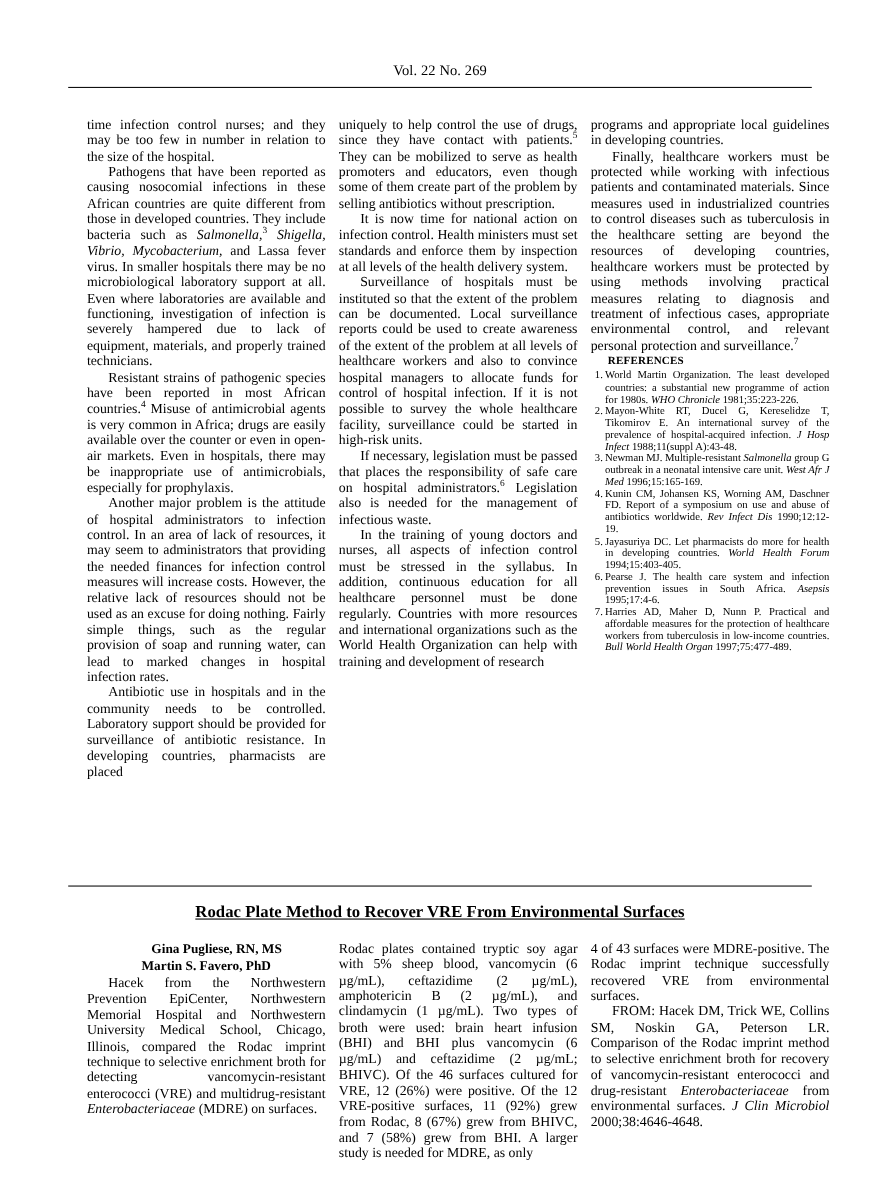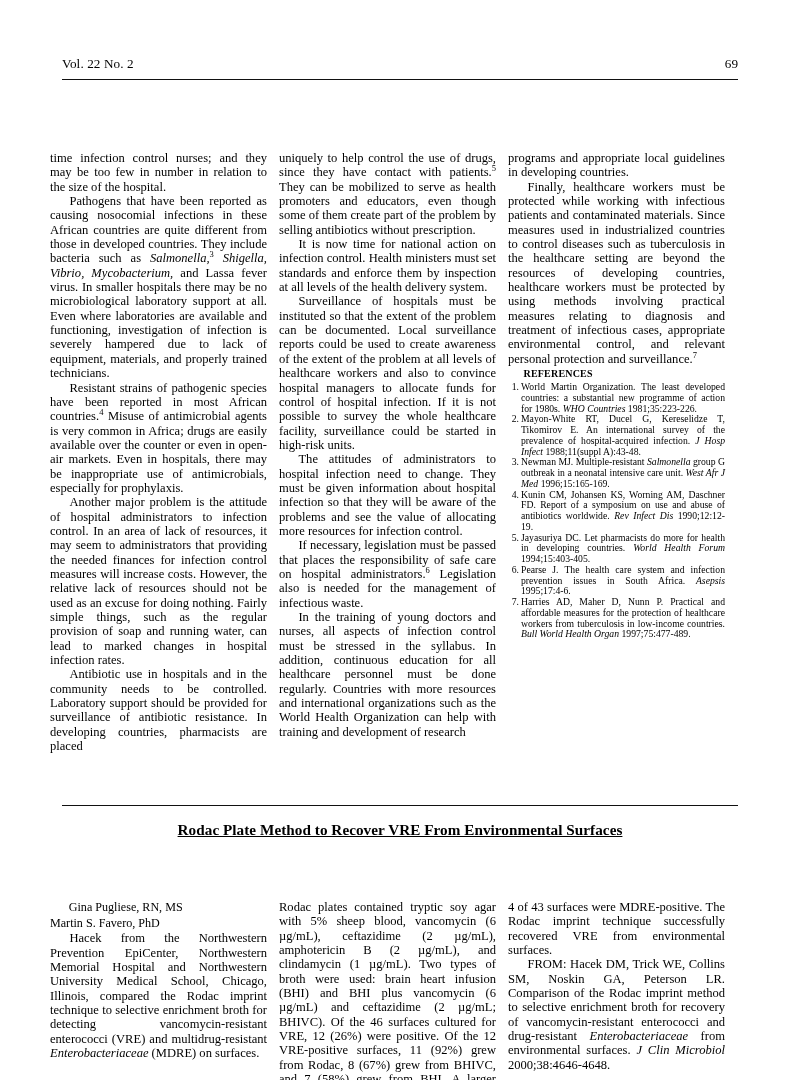--- a/index.html
+++ b/index.html
@@ -28,21 +28,21 @@
   .running-head {
     position: absolute;
     left: 62px;
     top: 56px;
     width: 676px;
     height: 22px;
   }
   .rh-row {
     display: flex;
     align-items: baseline;
-    justify-content: space-between;
+    justify-content: center;
     font-size: 13.2px;
     line-height: 16px;
   }
   .rh-left { white-space: nowrap; letter-spacing: .1px; }
   .rh-center {
     flex: 1;
     text-align: center;
     font-variant: small-caps;
     font-size: 13.6px;
     letter-spacing: .45px;
@@ -54,25 +54,24 @@
     left: 62px;
     top: 79px;
     width: 676px;
     height: 0;
     border-top: 1.4px solid #111;
   }
 
   
   .cols {
     position: absolute;
-    left: 50px;
+    left: 79px;
     width: 676px;
     display: flex;
     gap: 12px;
-    margin-top: 45px;
   }
   .cols.article-one { top: 106px; }
   .col {
     width: 217px;
     font-size: 12.55px;
     line-height: 14.35px;
     text-align: justify;
     text-justify: inter-word;
     -webkit-hyphens: none;
     hyphens: none;
@@ -148,22 +147,22 @@
     width: 676px;
     text-align: center;
     font-size: 15.2px;
     font-weight: bold;
     line-height: 20px;
     letter-spacing: .05px;
     text-decoration: underline;
   }
   .cols.article-two { top: 855px; }
   .byline {
-    text-align: left;
-    font-weight: normal;
+    text-align: center;
+    font-weight: bold;
     font-size: 12.1px;
     line-height: 15.6px;
     text-indent: 0;
     margin: 0 0 20px 0;
   }
 </style>
 </head>
 <body>
 
 <div class="page">
@@ -183,32 +182,31 @@
       <p><span>Pathogens that have been reported as causing nosocomial infections in these African countries are quite different from those in developed countries. They include bacteria such as </span><i>Salmonella,</i><sup>3</sup><i> Shigella, Vibrio, Mycobacterium,</i><span> and Lassa fever virus. In smaller hospitals there may be no microbiological laboratory support at all. Even where laboratories are available and functioning, investigation of infection is severely hampered due to lack of equipment, materials, and properly trained technicians.</span></p>
       <p><span>Resistant strains of pathogenic species have been reported in most African countries.</span><sup>4</sup><span> Misuse of antimicrobial agents is very common in Africa; drugs are easily available over the counter or even in open-air markets. Even in hospitals, there may be inappropriate use of antimicrobials, especially for prophylaxis.</span></p>
       <p>Another major problem is the attitude of hospital administrators to infection control. In an area of lack of resources, it may seem to administrators that providing the needed finances for infection control measures will increase costs. However, the relative lack of resources should not be used as an excuse for doing nothing. Fairly simple things, such as the regular provision of soap and running water, can lead to marked changes in hospital infection rates.</p>
       <p>Antibiotic use in hospitals and in the community needs to be controlled. Laboratory support should be provided for surveillance of antibiotic resistance. In developing countries, pharmacists are placed</p>
     </div>
 
     <div class="col">
       <p class="noindent"><span>uniquely to help control the use of drugs, since they have contact with patients.</span><sup>5</sup><span> They can be mobilized to serve as health promoters and educators, even though some of them create part of the problem by selling antibiotics without prescription.</span></p>
       <p>It is now time for national action on infection control. Health ministers must set standards and enforce them by inspection at all levels of the health delivery system.</p>
       <p>Surveillance of hospitals must be instituted so that the extent of the problem can be documented. Local surveillance reports could be used to create awareness of the extent of the problem at all levels of healthcare workers and also to convince hospital managers to allocate funds for control of hospital infection. If it is not possible to survey the whole healthcare facility, surveillance could be started in high-risk units.</p>
-      <p>The attitudes of administrators to hospital infection need to change. They must be given information about hospital infection so that they will be aware of the problems and see the value of allocating more resources for infection control.</p>
       <p><span>If necessary, legislation must be passed that places the responsibility of safe care on hospital administrators.</span><sup>6</sup><span> Legislation also is needed for the management of infectious waste.</span></p>
       <p>In the training of young doctors and nurses, all aspects of infection control must be stressed in the syllabus. In addition, continuous education for all healthcare personnel must be done regularly. Countries with more resources and international organizations such as the World Health Organization can help with training and development of research</p>
     </div>
 
     <div class="col">
       <p class="noindent">programs and appropriate local guidelines in developing countries.</p>
       <p><span>Finally, healthcare workers must be protected while working with infectious patients and contaminated materials. Since measures used in industrialized countries to control diseases such as tuberculosis in the healthcare setting are beyond the resources of developing countries, healthcare workers must be protected by using methods involving practical measures relating to diagnosis and treatment of infectious cases, appropriate environmental control, and relevant personal protection and surveillance.</span><sup>7</sup></p>
 
       <p class="refs-title">REFERENCES</p>
       <ol class="refs" id="ref-list">
-          <li><span class="num">1.</span><span>World Martin Organization. The least developed countries: a substantial new programme of action for 1980s. </span><i>WHO Countries</i><span> 1981;35:223-226.</span></li>
+          <li><span class="num">1.</span><span>World Martin Organization. The least developed countries: a substantial new programme of action for 1980s. </span><i>WHO Chronicle</i><span> 1981;35:223-226.</span></li>
           <li><span class="num">2.</span><span>Mayon-White RT, Ducel G, Kereselidze T, Tikomirov E. An international survey of the prevalence of hospital-acquired infection. </span><i>J Hosp Infect</i><span> 1988;11(suppl A):43-48.</span></li>
           <li><span class="num">3.</span><span>Newman MJ. Multiple-resistant </span><i>Salmonella</i><span> group G outbreak in a neonatal intensive care unit. </span><i>West Afr J Med</i><span> 1996;15:165-169.</span></li>
           <li><span class="num">4.</span><span>Kunin CM, Johansen KS, Worning AM, Daschner FD. Report of a symposium on use and abuse of antibiotics worldwide. </span><i>Rev Infect Dis</i><span> 1990;12:12-19.</span></li>
           <li><span class="num">5.</span><span>Jayasuriya DC. Let pharmacists do more for health in developing countries. </span><i>World Health Forum</i><span> 1994;15:403-405.</span></li>
           <li><span class="num">6.</span><span>Pearse J. The health care system and infection prevention issues in South Africa. </span><i>Asepsis</i><span> 1995;17:4-6.</span></li>
           <li><span class="num">7.</span><span>Harries AD, Maher D, Nunn P. Practical and affordable measures for the protection of healthcare workers from tuberculosis in low-income countries. </span><i>Bull World Health Organ</i><span> 1997;75:477-489.</span></li>
         </ol>
 
     </div>
   </div>

